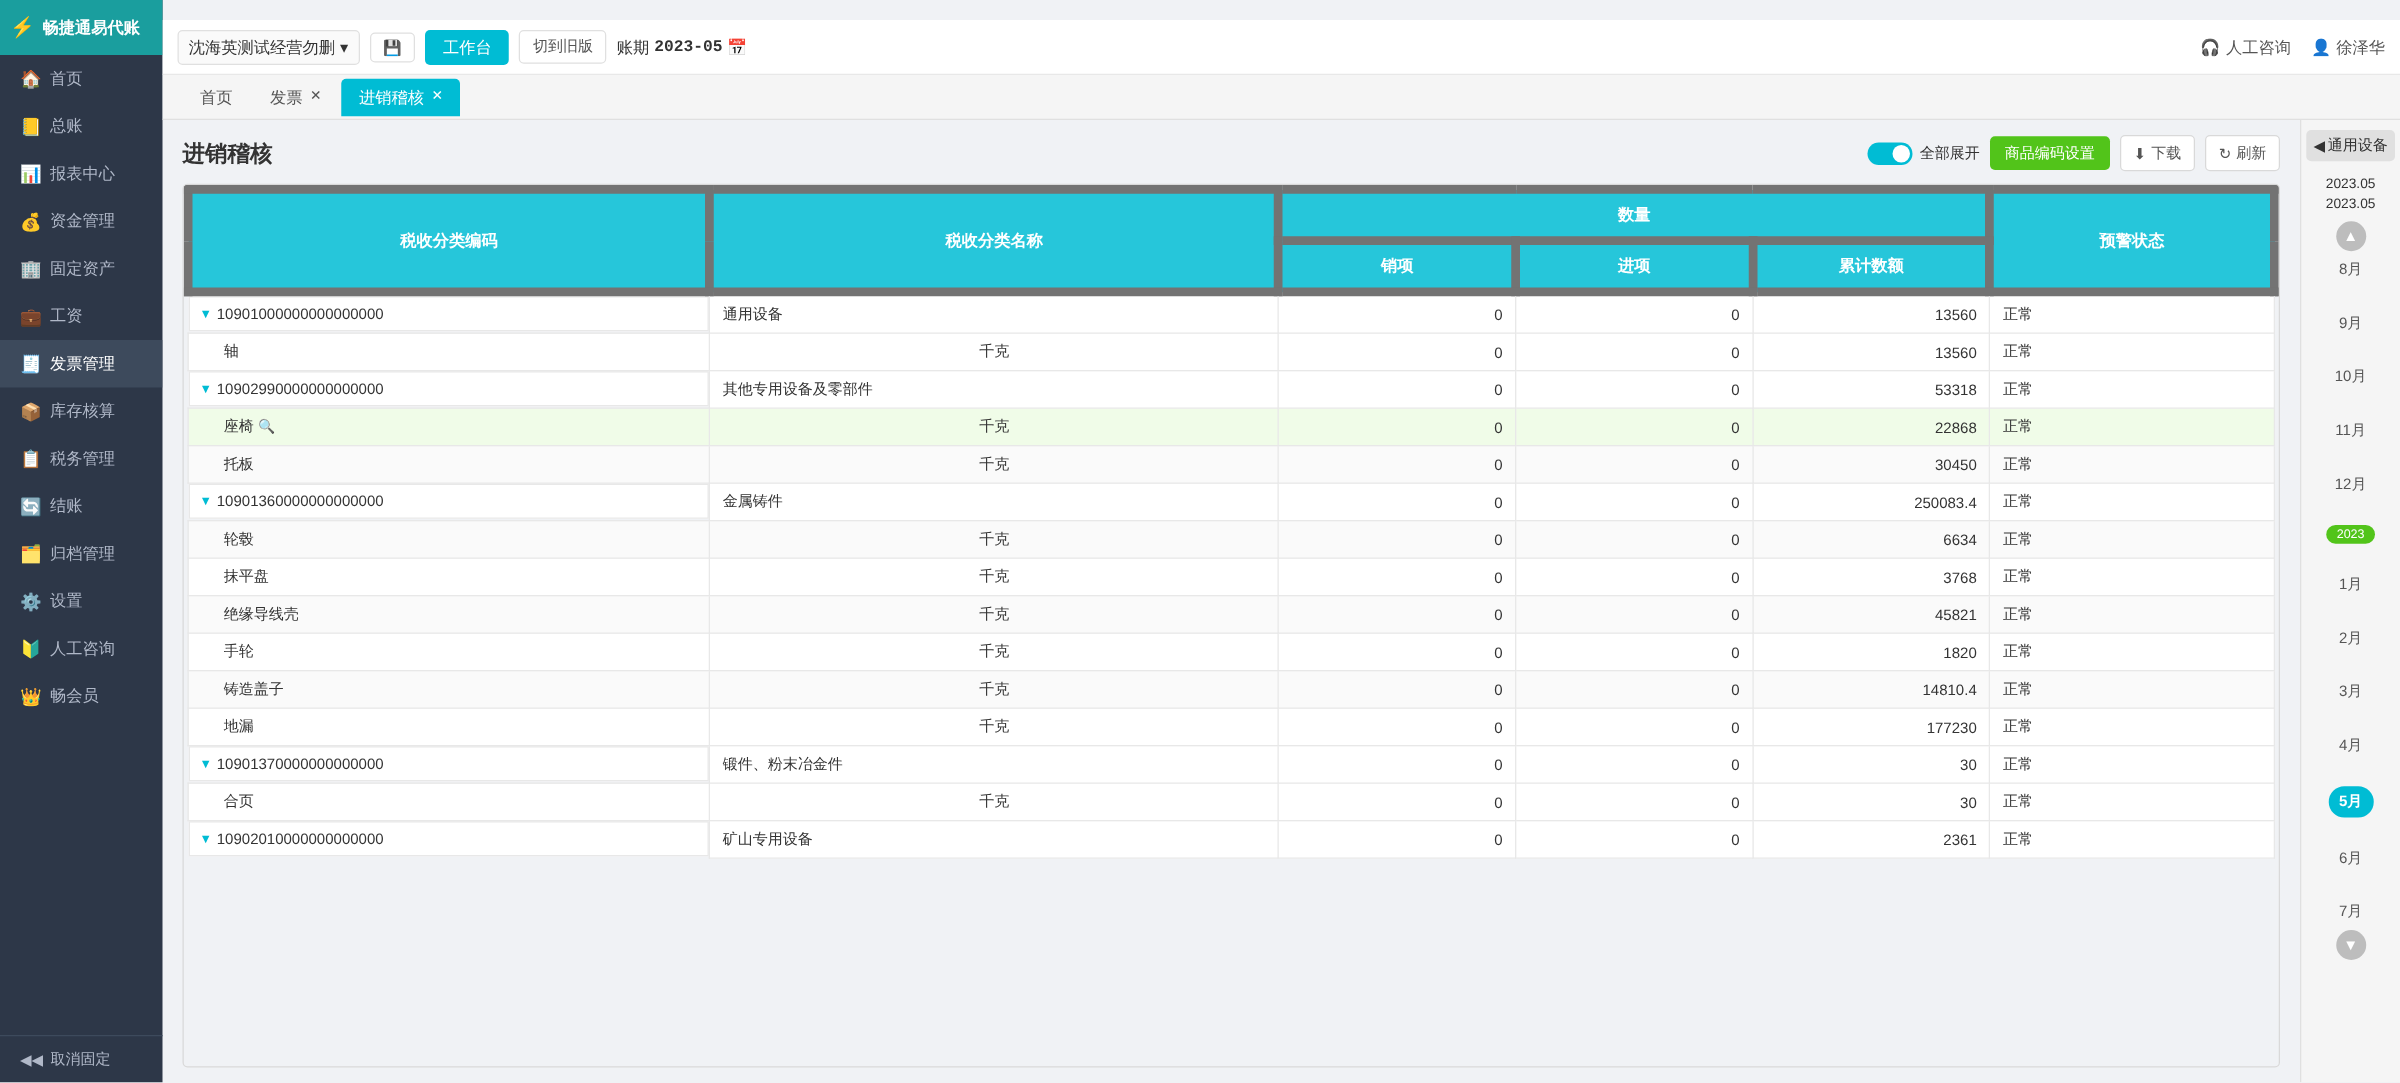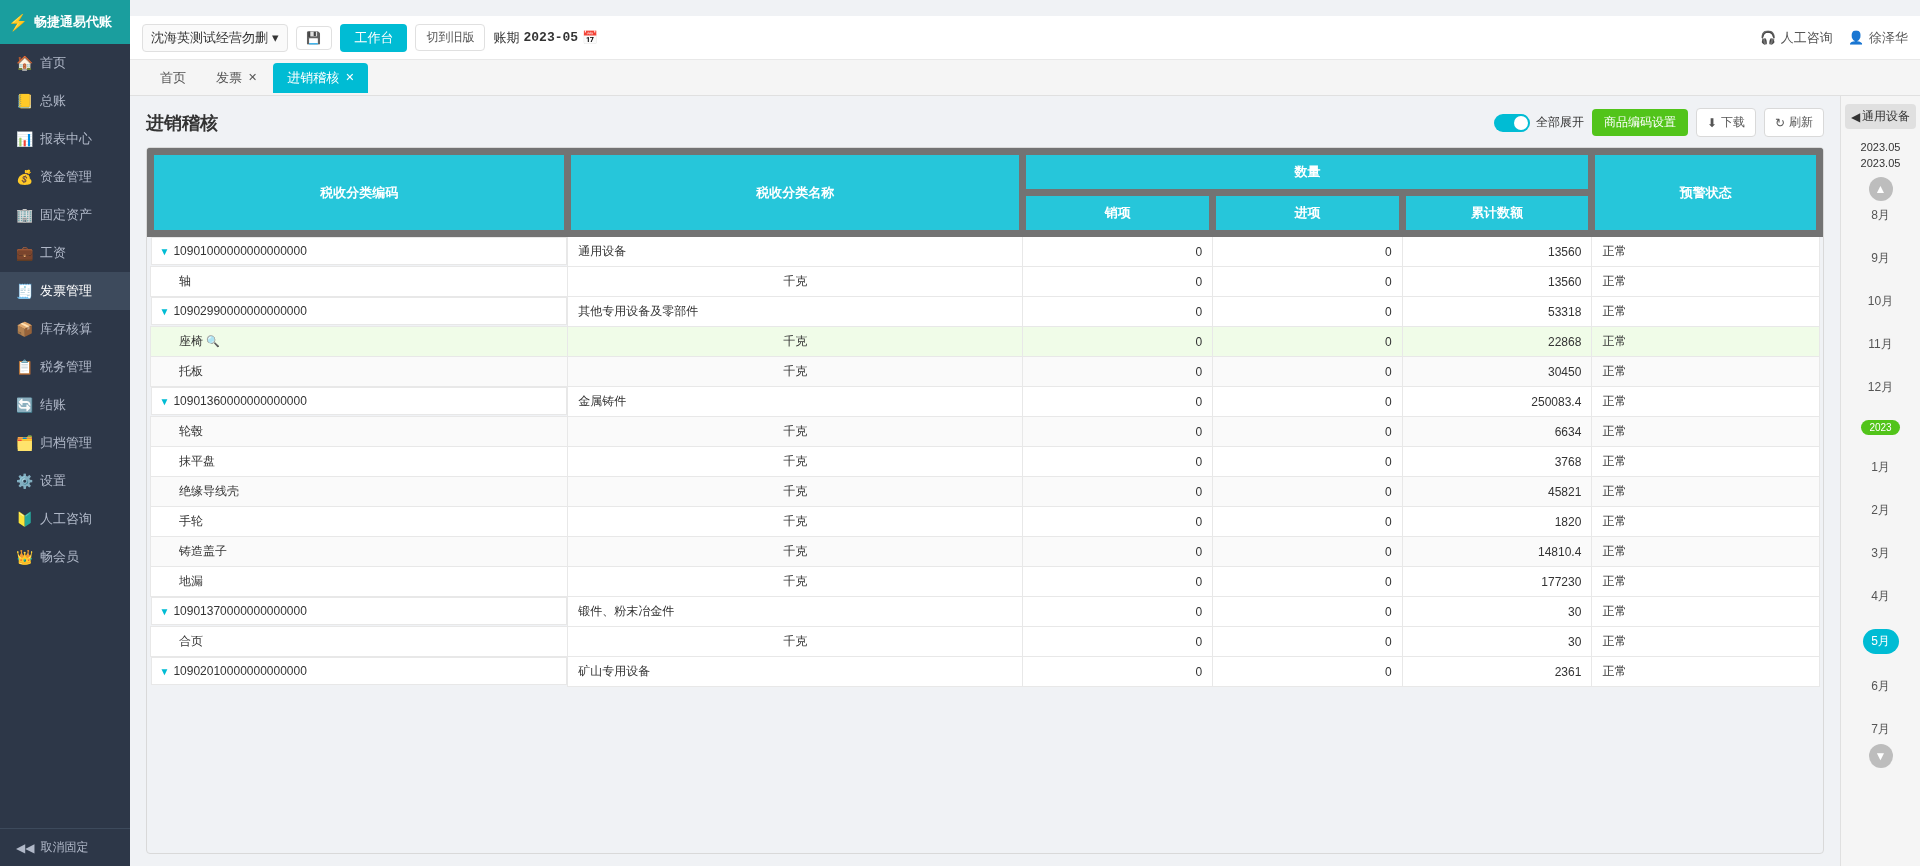--- a/index.html
+++ b/index.html
@@ -678,20 +678,20 @@
       <div class="month-item">8月</div>
           <div class="month-item">9月</div>
           <div class="month-item">10月</div>
           <div class="month-item">11月</div>
           <div class="month-item">12月</div>
           <div style="background: rgb(82, 196, 26); color: white; font-size: 10px; padding: 2px 8px; border-radius: 10px; margin: 2px auto; cursor: pointer;">2023</div>
           <div class="month-item">1月</div>
           <div class="month-item">2月</div>
           <div class="month-item">3月</div>
           <div class="month-item">4月</div>
-          <div class="month-item active" style="background: rgb(0, 188, 212); color: white; border-radius: 14px; width: 36px; margin: 2px auto; padding: 4px 0px; text-align: center; cursor: pointer;">5月</div>
+          <div class="month-item active" style="background: rgb(0, 188, 212); color: white; border-radius: 14px; width: 36px; margin: 2px auto; padding: 4px 0px; text-align: center; cursor: pointer; font-weight: bold;">5月</div>
           <div class="month-item">6月</div>
           <div class="month-item">7月</div>
         </div>
       <div class="panel-nav-btn gray">▼</div>
     </div>
   </div>
 </div>
 
 </body></html>

